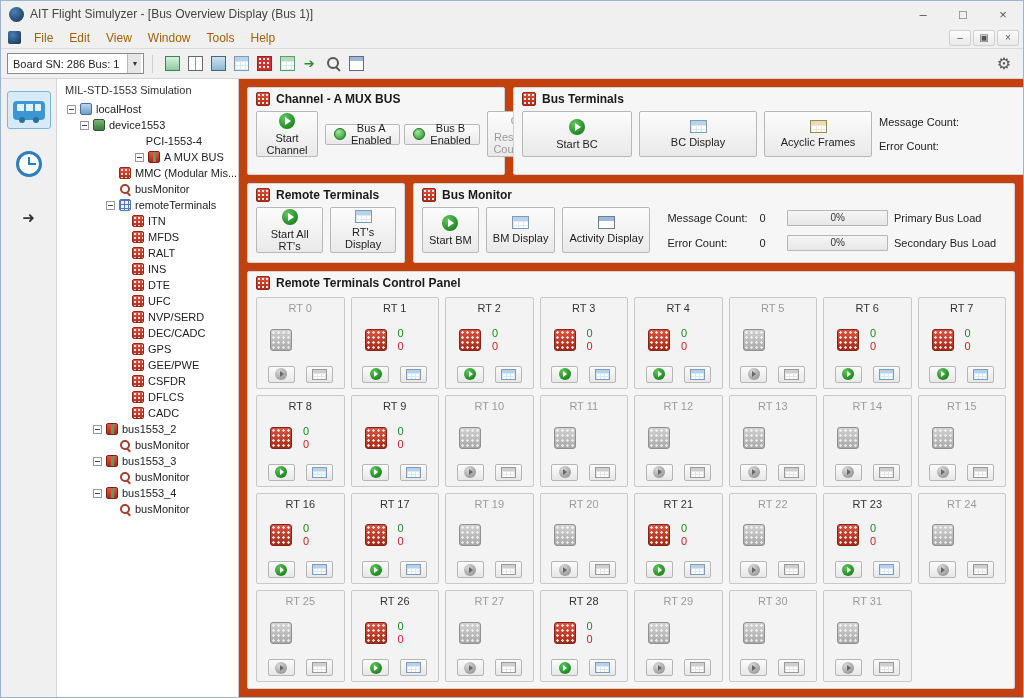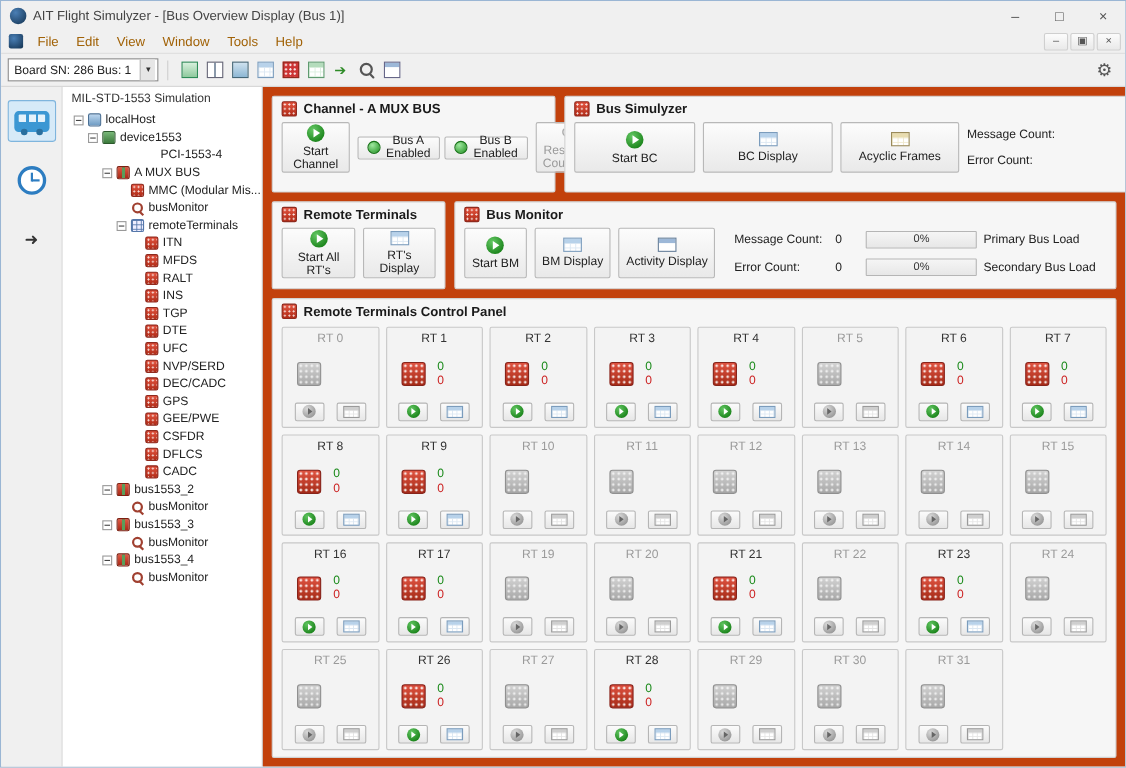--- a/index.html
+++ b/index.html
@@ -233,21 +233,21 @@
           <div class="tree-node" style="padding-left: 23px;">
     <span class="expander"></span>
     <span class="tree-ic ti-board"></span>
     <span class="tree-label">device1553</span>
   </div>
           <div class="tree-node" style="padding-left: 36px; justify-content: center;">
     <span class="expander hidden"></span>
     <span class="tree-ic ti-none"></span>
     <span class="tree-label">PCI-1553-4</span>
   </div>
-          <div class="tree-node" style="padding-left: 36px;">
+          <div class="tree-node" style="padding-left: 36px; margin-left: 42px;">
     <span class="expander"></span>
     <span class="tree-ic ti-bus"></span>
     <span class="tree-label">A MUX BUS</span>
   </div>
           <div class="tree-node" style="padding-left: 49px;">
     <span class="expander hidden"></span>
     <span class="tree-ic ti-chip"></span>
     <span class="tree-label">MMC (Modular Mis...</span>
   </div>
           <div class="tree-node" style="padding-left: 49px;">
@@ -272,25 +272,20 @@
   </div>
           <div class="tree-node" style="padding-left: 62px;">
     <span class="expander hidden"></span>
     <span class="tree-ic ti-chip"></span>
     <span class="tree-label">RALT</span>
   </div>
           <div class="tree-node" style="padding-left: 62px;">
     <span class="expander hidden"></span>
     <span class="tree-ic ti-chip"></span>
     <span class="tree-label">INS</span>
-  </div>
-          <div class="tree-node" style="padding-left: 62px;">
-    <span class="expander hidden"></span>
-    <span class="tree-ic ti-chip"></span>
-    <span class="tree-label">TGP</span>
   </div>
           <div class="tree-node" style="padding-left: 62px;">
     <span class="expander hidden"></span>
     <span class="tree-ic ti-chip"></span>
     <span class="tree-label">DTE</span>
   </div>
           <div class="tree-node" style="padding-left: 62px;">
     <span class="expander hidden"></span>
     <span class="tree-ic ti-chip"></span>
     <span class="tree-label">UFC</span>
@@ -391,21 +386,21 @@
             <button class="big-btn disabled" style="min-width:58px">
               <span class="reset-ic">↺</span>
               <span class="btn-label">Reset All Counters</span>
             </button>
           </div>
         </div>
 
         <div class="grp grp-bc">
           <div class="grp-header">
             <span class="grp-ic"></span>
-            <span class="grp-title">Bus Simulyzer</span>
+            <span class="grp-title">Bus Terminals</span>
           </div>
           <div class="grp-body">
             <button class="big-btn" style="min-width:110px">
               <span class="play-ic">
                   <span class="play-tri"></span>
                 </span>
               <span class="btn-label">Start BC</span>
             </button>
             <button class="big-btn" style="min-width:118px">
               <span class="table-ic"></span>

